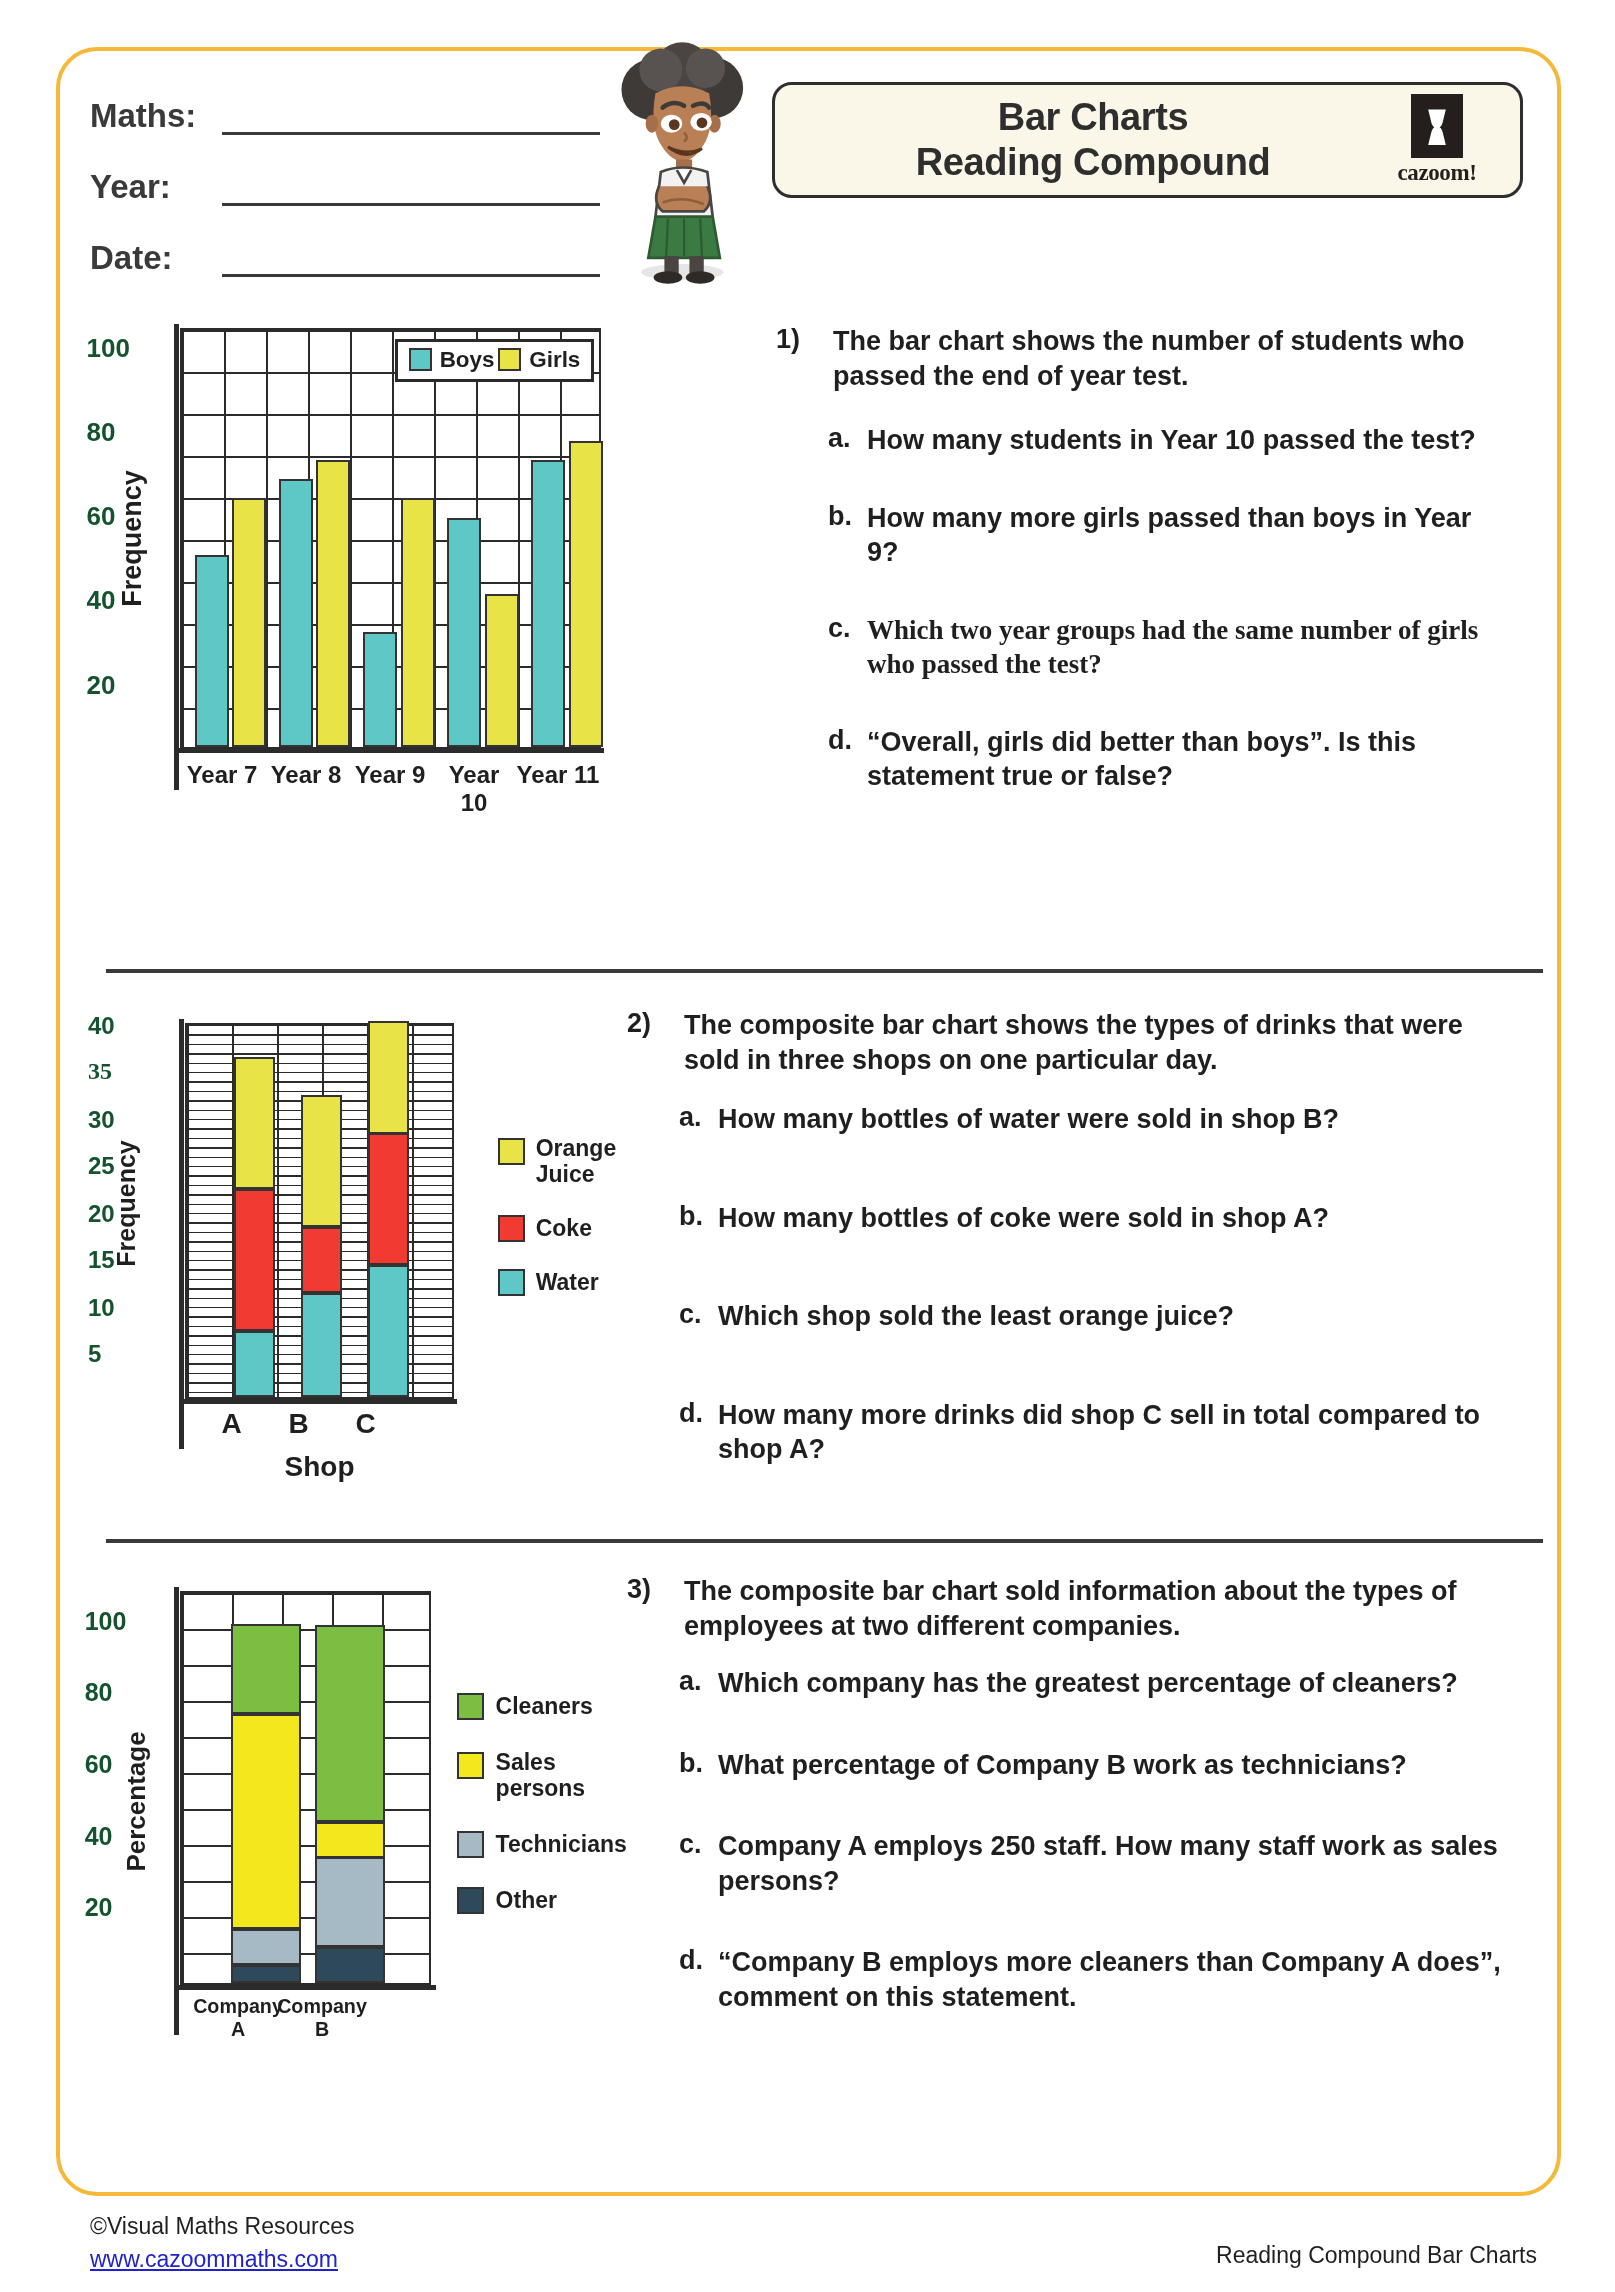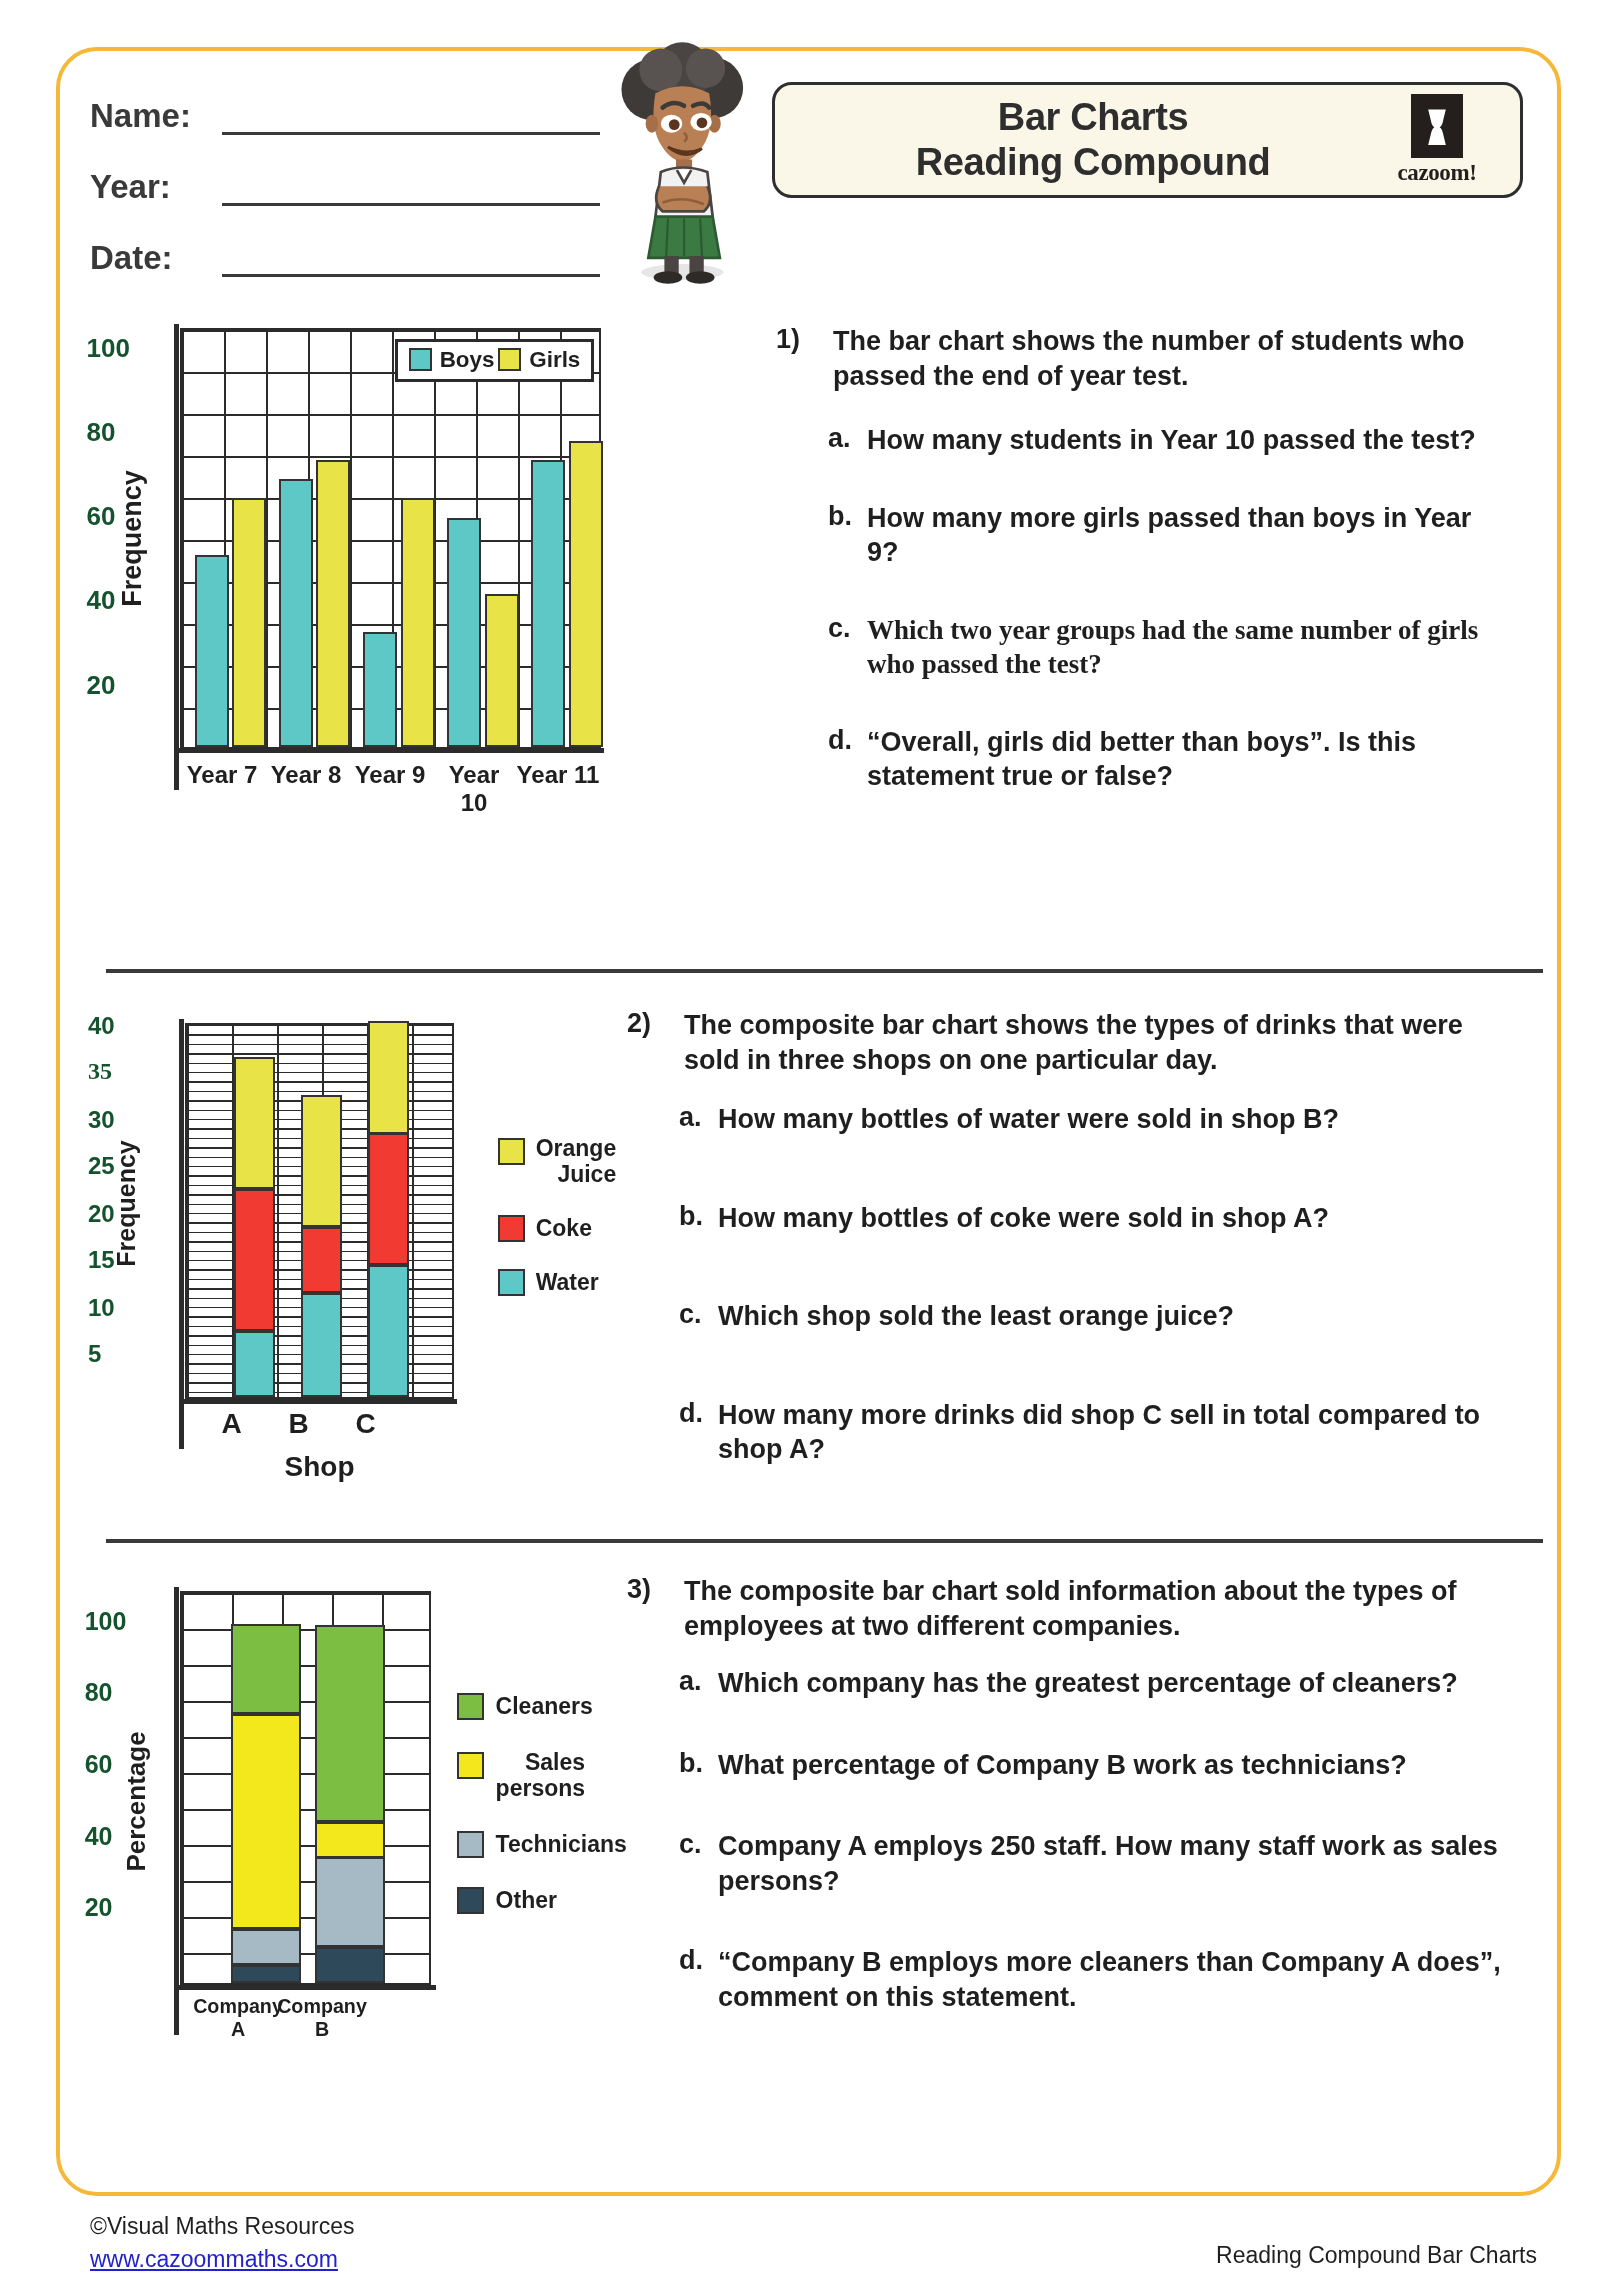--- a/index.html
+++ b/index.html
@@ -53,38 +53,38 @@
     position:absolute;font-size:27px;font-weight:bold;color:#1F1F1F;
     transform-origin:center center;transform:rotate(-90deg);white-space:nowrap;
   }
   .ytick{position:absolute;font-size:26px;font-weight:bold;color:#14532d;}
   .plot{position:absolute;box-sizing:border-box;}
   .axis-v{position:absolute;background:#2B2B2B;}
   .axis-h{position:absolute;background:#2B2B2B;}
   .bar{position:absolute;border:2.7px solid #333;box-sizing:border-box;}
   .catlab{position:absolute;font-size:24px;font-weight:bold;color:#1F1F1F;text-align:center;}
   .lgd-box{position:absolute;background:#fff;border:3.6px solid #2B2B2B;display:flex;align-items:center;box-sizing:border-box;}
-  .lgd-item{display:flex;align-items:center;text-align:right;}
+  .lgd-item{display:flex;align-items:center;}
   .swatch{border:2.7px solid #333;box-sizing:border-box;}
   .lgd-txt{font-size:27px;font-weight:bold;color:#1F1F1F;line-height:1.15;}
 
   
   .footer{position:absolute;left:0;top:2210px;width:1616px;height:81px;}
   .foot-left{position:absolute;left:90px;top:0;font-size:23px;color:#1F1F1F;line-height:1.42;}
   .foot-link{color:#2222CC;text-decoration:underline;display:block;}
   .foot-right{position:absolute;right:79px;top:32px;font-size:23px;color:#1F1F1F;}
 </style>
 </head>
 <body>
 
 <div class="page-frame"></div>
 
 <div class="hdr-fields">
   <div class="fld-row">
-    <div class="fld-label">Name:</div>
+    <div class="fld-label">Maths:</div>
     <div class="fld-line"></div>
   </div>
   <div class="fld-row">
     <div class="fld-label">Year:</div>
     <div class="fld-line"></div>
   </div>
   <div class="fld-row">
     <div class="fld-label">Date:</div>
     <div class="fld-line"></div>
   </div>

